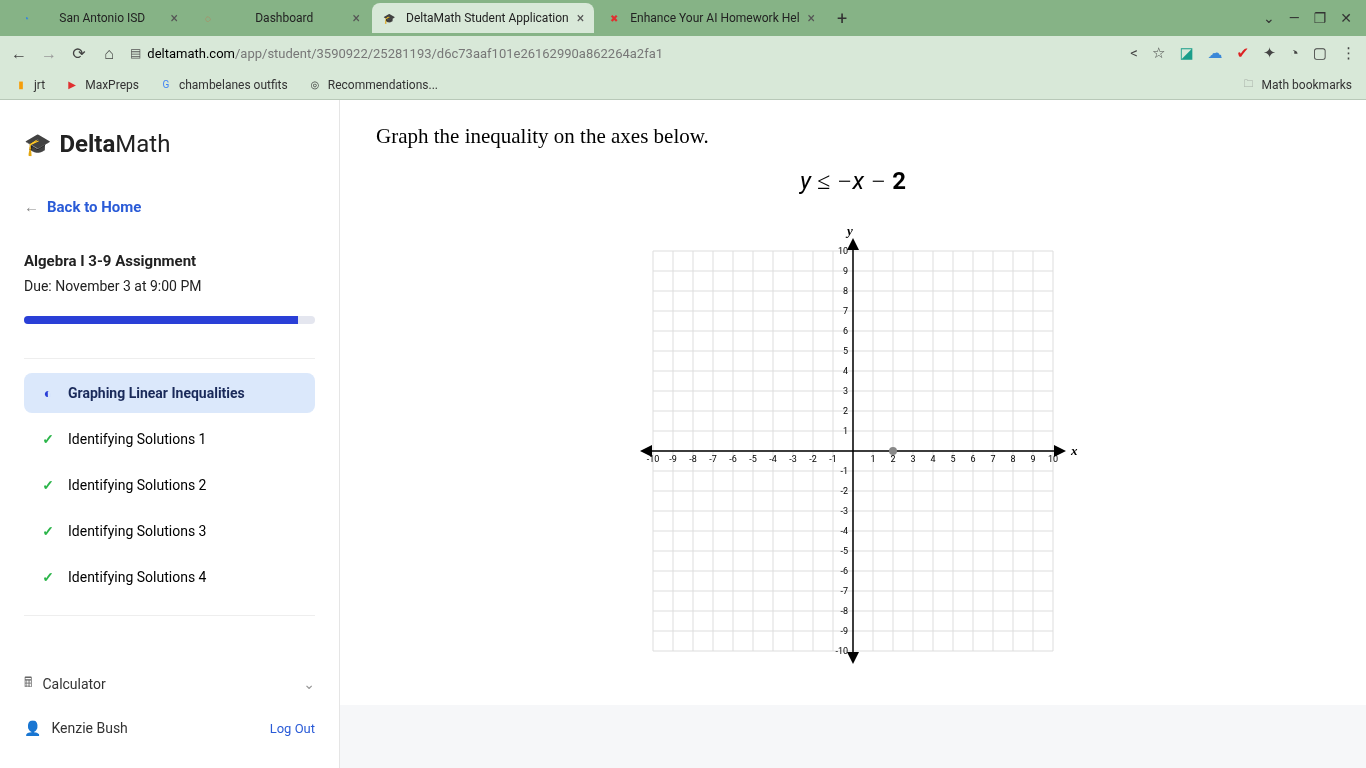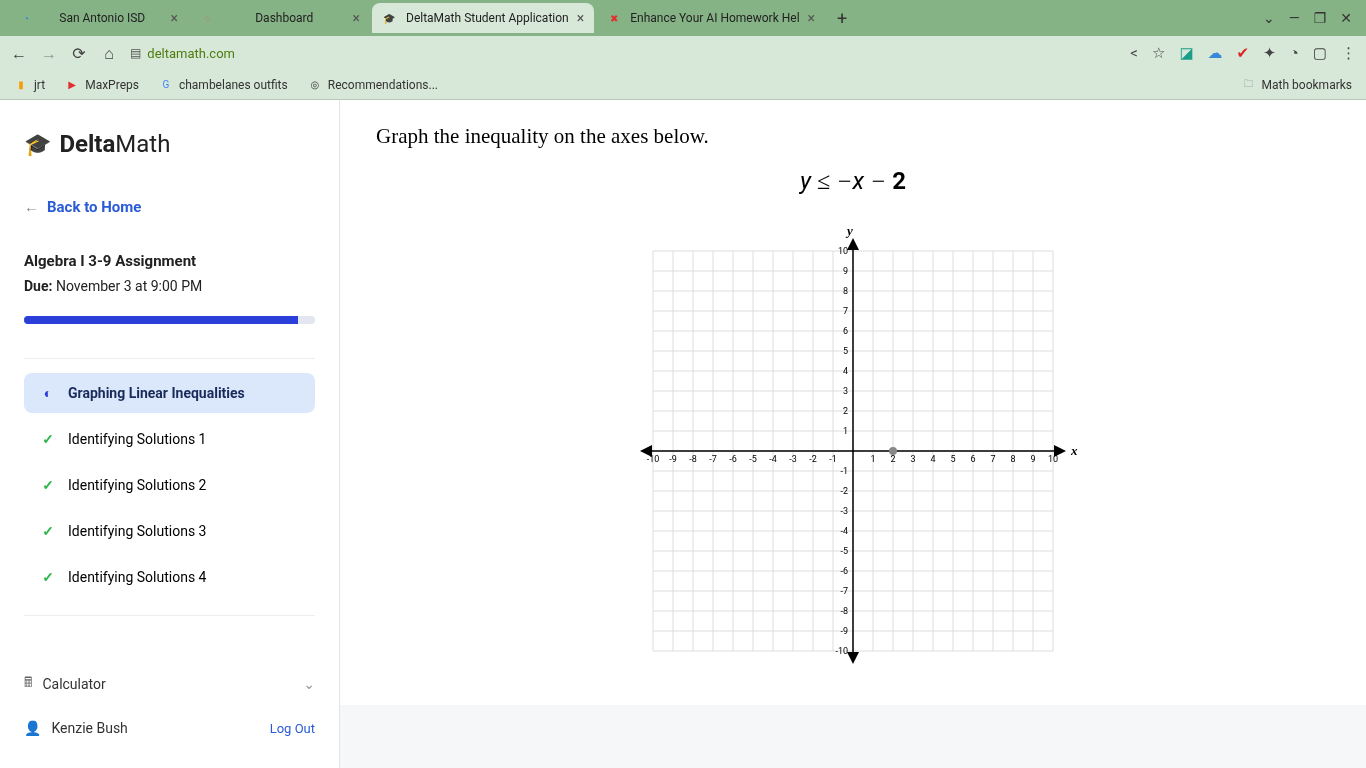--- a/index.html
+++ b/index.html
@@ -12,41 +12,41 @@
 .tab .favicon { width: 16px; height: 16px; margin-right: 8px; display: inline-flex; align-items: center; justify-content: center; font-size: 10px; }
 .tab .tab-title { flex: 1; white-space: nowrap; overflow: hidden; text-overflow: ellipsis; text-align: center; }
 .tab .tab-close { margin-left: 8px; font-size: 14px; color: #555; cursor: pointer; }
 .tab-new { color: #333; font-size: 18px; padding: 0 10px; cursor: pointer; }
 .window-controls { margin-left: auto; display: flex; gap: 14px; padding-right: 6px; color: #333; font-size: 14px; }
 .window-controls span { cursor: pointer; }
 
 .browser-bar { background: #d8e8d8; height: 34px; display: flex; align-items: center; padding: 0 10px; gap: 12px; }
 .nav-btn { color: #444; font-size: 16px; cursor: pointer; width: 18px; text-align: center; }
 .url-bar { flex: 1; display: flex; align-items: center; font-size: 13px; color: #555; }
-.url-bar .domain { color: #4d7c0f; text-align: center; }
+.url-bar .domain { color: #000000; text-align: center; }
 .url-bar .path { color: #777; }
 .url-lock { margin-right: 6px; font-size: 12px; }
 .browser-actions { display: flex; gap: 14px; color: #444; font-size: 15px; }
 .browser-actions span { cursor: pointer; }
 
 .bookmarks-bar { background: #d8e8d8; height: 30px; display: flex; align-items: center; padding: 0 14px; gap: 20px; font-size: 12px; color: #333; border-bottom: 1px solid #b8c8b8; }
 .bookmark { display: flex; align-items: center; gap: 6px; cursor: pointer; }
 .bookmark .bm-icon { width: 14px; height: 14px; display: inline-flex; align-items: center; justify-content: center; font-size: 10px; }
 .bookmarks-spacer { flex: 1; }
 
 
 .app { display: flex; height: calc(768px - 100px); }
 .sidebar { width: 340px; padding: 30px 24px 20px 24px; background: #fff; border-right: 1px solid #e5e5e5; display: flex; flex-direction: column; overflow: hidden; }
 .logo { display: flex; align-items: center; gap: 8px; font-size: 24px; font-weight: 400; margin-bottom: 40px; color: #222; }
 .logo .bold { font-weight: 700; }
 .logo-icon { font-size: 22px; }
 .back-home { display: flex; align-items: center; gap: 8px; color: #2a5bd7; font-weight: 700; font-size: 15px; margin-bottom: 36px; cursor: pointer; }
 .assignment-title { font-weight: 700; font-size: 15px; color: #222; margin-bottom: 8px; }
 .due { font-size: 14px; color: #222; margin-bottom: 22px; }
-.due .due-label { font-weight: 700; }
+.due .due-label { font-weight: 400; }
 .grade-row { font-size: 14px; color: #222; margin-bottom: 8px; }
 .grade-row .grade-val { font-weight: 700; }
 .progress { width: 100%; height: 8px; background: #e4e6ef; border-radius: 4px; overflow: hidden; margin-bottom: 28px; }
 .progress-fill { height: 100%; background: #2a3fd7; width: 94%; }
 .divider { border-top: 1px solid #eee; margin: 6px 0 14px; }
 
 .topic-list { display: flex; flex-direction: column; gap: 6px; }
 .topic { display: flex; align-items: center; gap: 10px; padding: 12px 14px; border-radius: 8px; font-size: 14px; cursor: pointer; }
 .topic.active { background: #dbe8fb; font-weight: 700; color: #1a2a5a; }
 .topic .status-icon { width: 20px; text-align: center; }
@@ -103,20 +103,21 @@
   </div>
 
 <div class="browser-bar">
   <span class="nav-btn">←</span>
   <span class="nav-btn" style="color:#999">→</span>
   <span class="nav-btn">⟳</span>
   <span class="nav-btn">⌂</span>
   <div class="url-bar">
     <span class="url-lock">▤</span>
     <span class="domain">deltamath.com</span>
+      <span class="path">/app/student/3590922/25281193/d6c73aaf101e26162990a862264a2fa1</span>
   </div>
   <div class="browser-actions">
     <span>&lt;</span>
     <span>☆</span>
     <span style="color:#1a9e8a">◪</span>
     <span style="color:#3a88d8">☁</span>
     <span style="color:#d22">✔</span>
     <span>✦</span>
     <span>◔</span>
     <span>▢</span>

